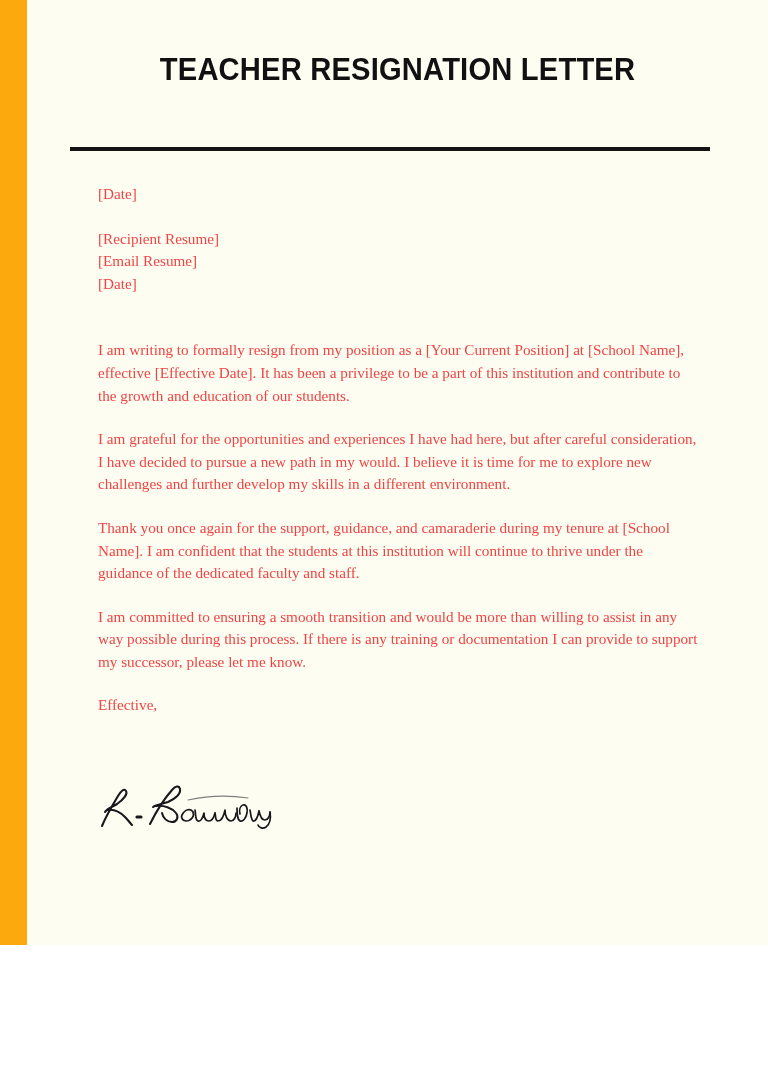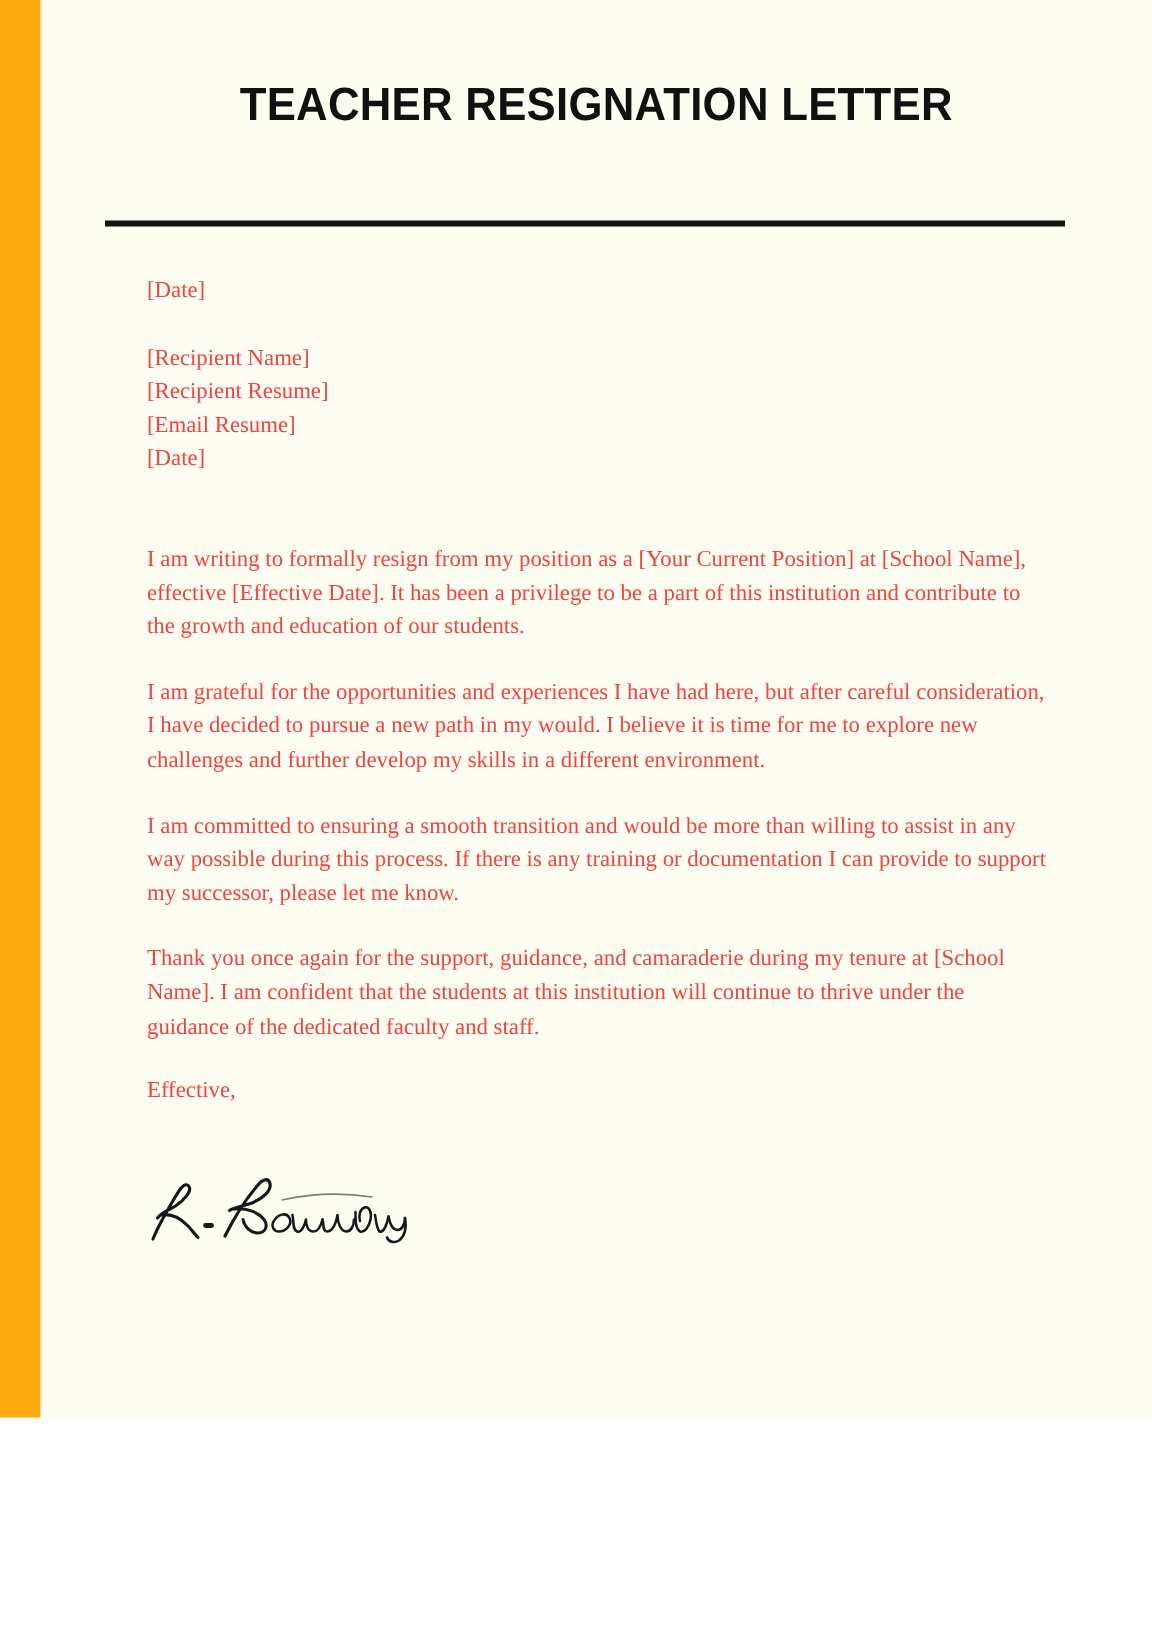--- a/index.html
+++ b/index.html
@@ -182,35 +182,34 @@
 
   <div class="letter">
 
     <div class="block">
       <div class="line">[Date]</div>
     </div>
 
     <div class="spacer-md"></div>
 
     <div class="block">
-      <div class="line">[Recipient Name]</div>
       <div class="line">[Recipient Resume]</div>
       <div class="line">[Email Resume]</div>
       <div class="line">[Date]</div>
     </div>
 
     <div class="spacer-md"></div>
 
 
     <div class="spacer-md"></div>
 
     <p class="para">I am writing to formally resign from my position as a [Your Current Position] at [School Name], effective [Effective Date]. It has been a privilege to be a part of this institution and contribute to the growth and education of our students.</p>
     <p class="para">I am grateful for the opportunities and experiences I have had here, but after careful consideration, I have decided to pursue a new path in my would. I believe it is time for me to explore new challenges and further develop my skills in a different environment.</p>
+    <p class="para">Thank you once again for the support, guidance, and camaraderie during my tenure at [School Name]. I am confident that the students at this institution will continue to thrive under the guidance of the dedicated faculty and staff.</p>
     <p class="para">I am committed to ensuring a smooth transition and would be more than willing to assist in any way possible during this process. If there is any training or documentation I can provide to support my successor, please let me know.</p>
-    <p class="para">Thank you once again for the support, guidance, and camaraderie during my tenure at [School Name]. I am confident that the students at this institution will continue to thrive under the guidance of the dedicated faculty and staff.</p>
 
     <div class="spacer-sm"></div>
 
     <div class="closing">Effective,</div>
   </div>
 
   <div class="signature" title="R. Beaudry">
     <svg width="200" height="48" viewBox="0 0 200 48" xmlns="http://www.w3.org/2000/svg">
       <g fill="none" stroke="#17171c" stroke-linecap="round" stroke-linejoin="round">
         <path d="M6 44 C10 34, 16 24, 22 14 C25 9, 28 6, 30 9 C32 12, 27 18, 21 22 C16 25, 11 27, 9 30" stroke-width="2.1"></path>

